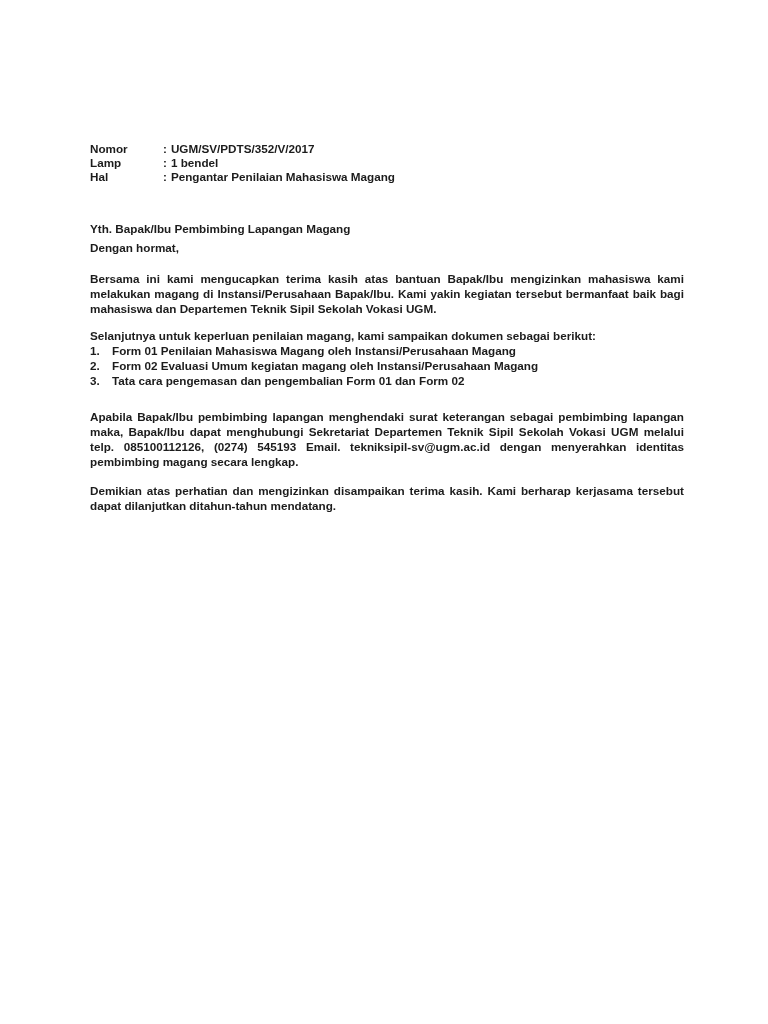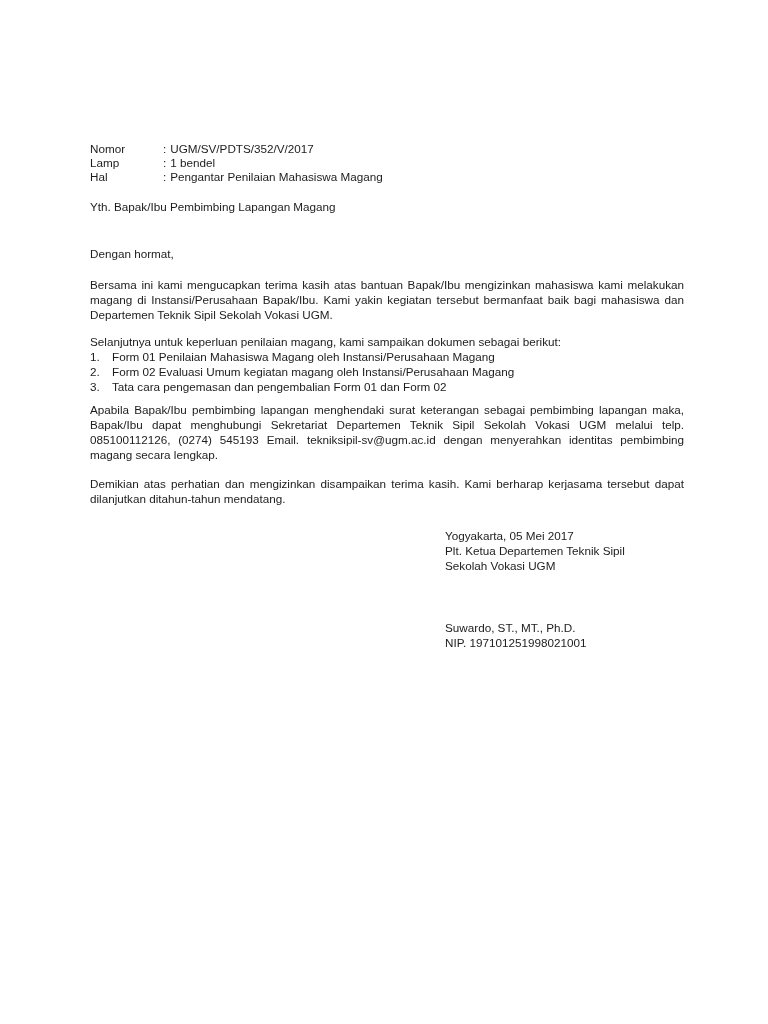--- a/index.html
+++ b/index.html
@@ -7,40 +7,41 @@
     position: relative;
     width: 768px;
     height: 1024px;
     background: #ffffff;
     font-family: "Liberation Sans", "DejaVu Sans", sans-serif;
     font-size: 11.7px;
     line-height: 15px;
     color: #1c1c1c;
     overflow: hidden;
     box-sizing: border-box;
+    font-weight: bold;
   }
   .content {
     position: absolute;
     left: 90px;
     top: 142px;
     width: 594px;
   }
   .meta-block { line-height: 14px; }
   .meta-row { display: flex; }
   .meta-label { width: 73px; flex: 0 0 73px; }
   .meta-sep { margin-right: 4px; }
-  .recipient { margin-top: 16px; line-height: 14px; }
-  .salutation { margin-top: 32px; }
+  .recipient { margin-top: 38px; line-height: 14px; }
+  .salutation { margin-top: 4px; }
   .para { text-align: justify; }
   .p1 { margin-top: 16px; }
   .sec2 { margin-top: 12px; }
   .list-row { display: flex; }
   .list-num { width: 22px; flex: 0 0 22px; }
   .list-text { flex: 1; }
-  .p3 { margin-top: 8px; }
+  .p3 { margin-top: 21px; }
   .p4 { margin-top: 14px; }
   .signature {
     margin-top: 22px;
     margin-left: 355px;
   }
   .sig-name-block { margin-top: 47px; }
 </style>
 </head>
 <body>
 
@@ -86,24 +87,15 @@
       <div class="list-row">
         <span class="list-num">3.</span>
         <span class="list-text">Tata cara pengemasan dan pengembalian Form 01 dan Form 02</span>
       </div>
     </div>
 
     <div class="para p3">Apabila Bapak/Ibu pembimbing lapangan menghendaki surat keterangan sebagai pembimbing lapangan maka, Bapak/Ibu dapat menghubungi Sekretariat Departemen Teknik Sipil Sekolah Vokasi UGM melalui telp. 085100112126, (0274) 545193 Email. tekniksipil-sv@ugm.ac.id dengan menyerahkan identitas pembimbing magang secara lengkap.</div>
 
     <div class="para p4">Demikian atas perhatian dan mengizinkan disampaikan terima kasih. Kami berharap kerjasama tersebut dapat dilanjutkan ditahun-tahun mendatang.</div>
 
-    <div class="signature">
-      <div>Yogyakarta, 05 Mei 2017</div>
-      <div>Plt. Ketua Departemen Teknik Sipil</div>
-      <div>Sekolah Vokasi UGM</div>
-      <div class="sig-name-block">
-        <div>Suwardo, ST., MT., Ph.D.</div>
-        <div>NIP. 197101251998021001</div>
-      </div>
-    </div>
 
   </div>
 </div>
 
 </body></html>

